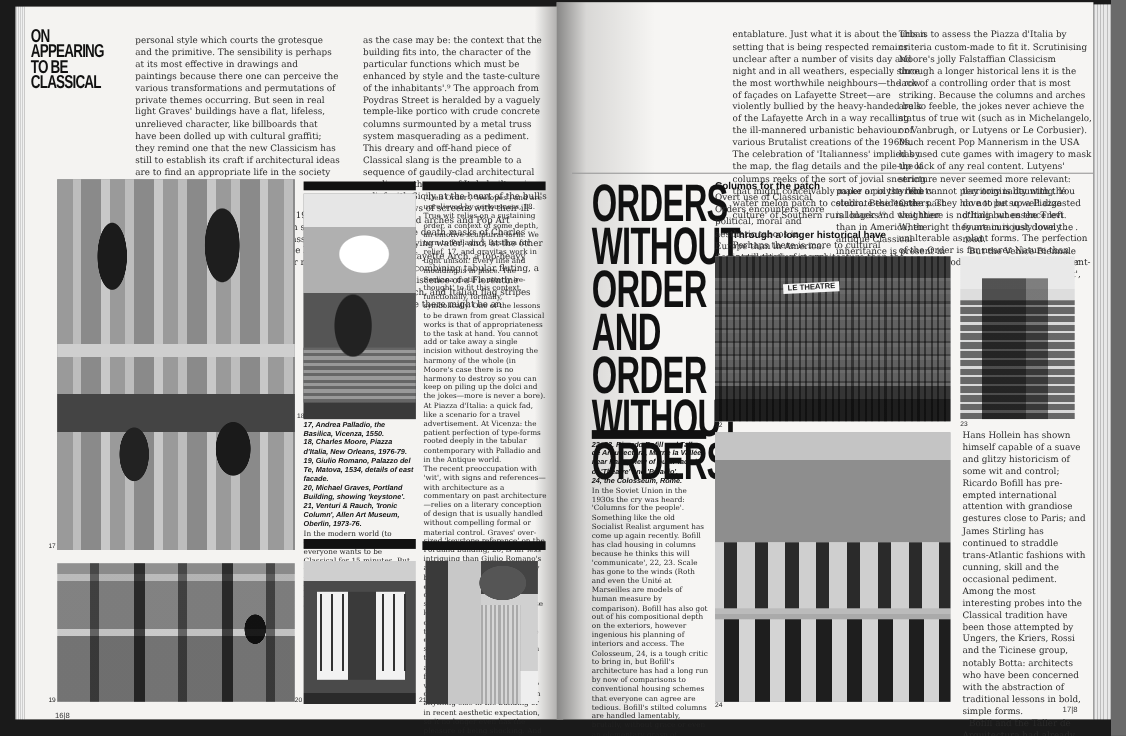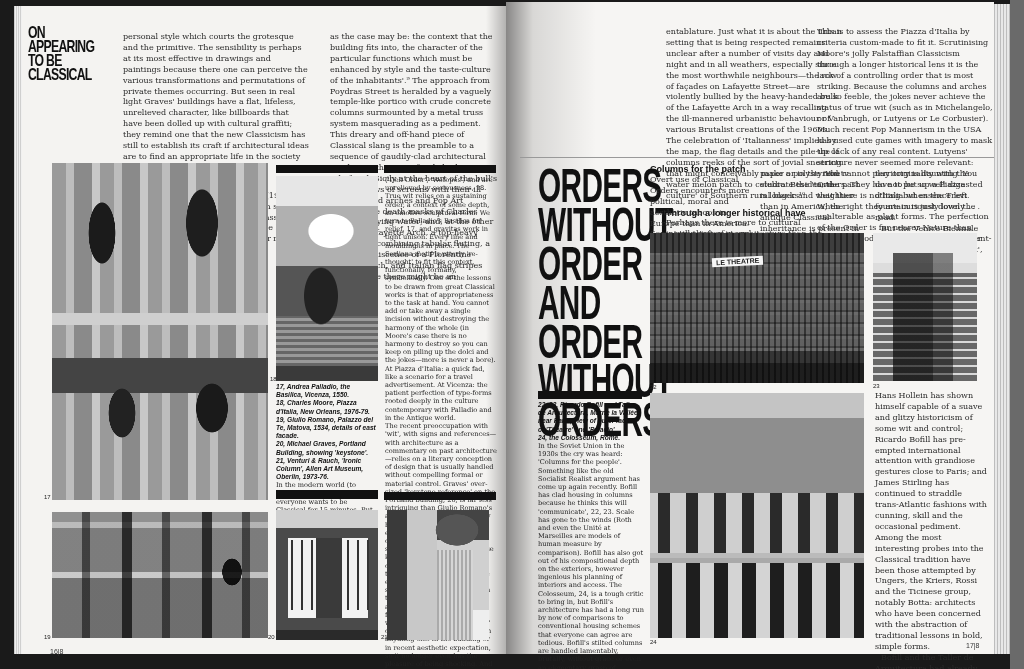--- a/index.html
+++ b/index.html
@@ -167,21 +167,21 @@
     <p class="cap">19, Giulio Romano, Palazzo del Te, Matova, 1534, details of east facade.</p>
     <p class="cap">20, Michael Graves, Portland Building, showing 'keystone'.</p>
     <p class="cap">21, Venturi &amp; Rauch, 'Ironic Column', Allen Art Museum, Oberlin, 1973-76.</p>
     <p class="ital">In the modern world (to paraphrase Andy Warhol), everyone wants to be Classical for 15 minutes. But the true aesthetic freedom needs rules, and licence begets arbitrariness which is the enemy of good art. Piazza d'Italia's jokes are tedious</p>
   </div>
   <div class="bar" style="left:276px; top:490px; width:102px; height:9px;"></div>
 
   <div class="bar" style="left:384px; top:165px; width:112px; height:8px;"></div>
   <div class="txt" style="left:385px; top:176px; width:112px;">
     <p class="ital">('Deli Order', 'Wetopes') and are unrelieved by seriousness, 18. True wit relies on a sustaining order, a context of some depth, an emotive sculptural form. We turn to Palladio's Basilica for relief, 17, and gravitas work in tight unison. Every line and moulding is in place. The Serliana motif is utterly 're-thought' to fit this context, functionally, formally, symbolically. One of the lessons to be drawn from great Classical works is that of appropriateness to the task at hand. You cannot add or take away a single incision without destroying the harmony of the whole (in Moore's case there is no harmony to destroy so you can keep on piling up the dolci and the jokes—more is never a bore).</p>
-    <p class="ital">At Piazza d'Italia: a quick fad, like a scenario for a travel advertisement. At Vicenza: the patient perfection of type-forms rooted deeply in the culture contemporary with Palladio and in the Antique world.</p>
+    <p class="ital">At Piazza d'Italia: a quick fad, like a scenario for a travel advertisement. At Vicenza: the patient perfection of type-forms rooted deeply in the tabular contemporary with Palladio and in the Antique world.</p>
     <p class="ital">The recent preoccupation with 'wit', with signs and references—with architecture as a commentary on past architecture—relies on a literary conception of design that is usually handled without compelling formal or material control. Graves' over-sized 'keystone reference' on the Portland building, 20, is far less intriguing than Giulio Romano's at the Palazzo del Te, 19, partly because Giulio's is felt, empathetically, to be dropping on one's head (like the nearby slipped triglyph); partly because keystones were still part of constructional masonry technology, and were therefore expected to be stable and stabilising; partly because both the scale of the building and accepted norms of Classicism forced one to read this as a wilful distortion. Venturi's 'pop' capital, 21, is no more odd than anything else in the building or in recent aesthetic expectation, so it no longer even has the pleasure of being shocking. And once the shock is gone only awkwardness is left because the gesture has no lasting formal power.</p>
   </div>
   <div class="bar" style="left:384px; top:492px; width:112px; height:8px;"></div>
 
   <div class="photo ph-palazzo" style="left:52px; top:512px; width:216px; height:126px;"></div>
   <div class="fignum" style="left:44px; top:634px;">19</div>
 
   <div class="photo ph-portland" style="left:276px; top:510px; width:102px; height:130px;"></div>
   <div class="fignum" style="left:268px; top:634px;">20</div>
 

